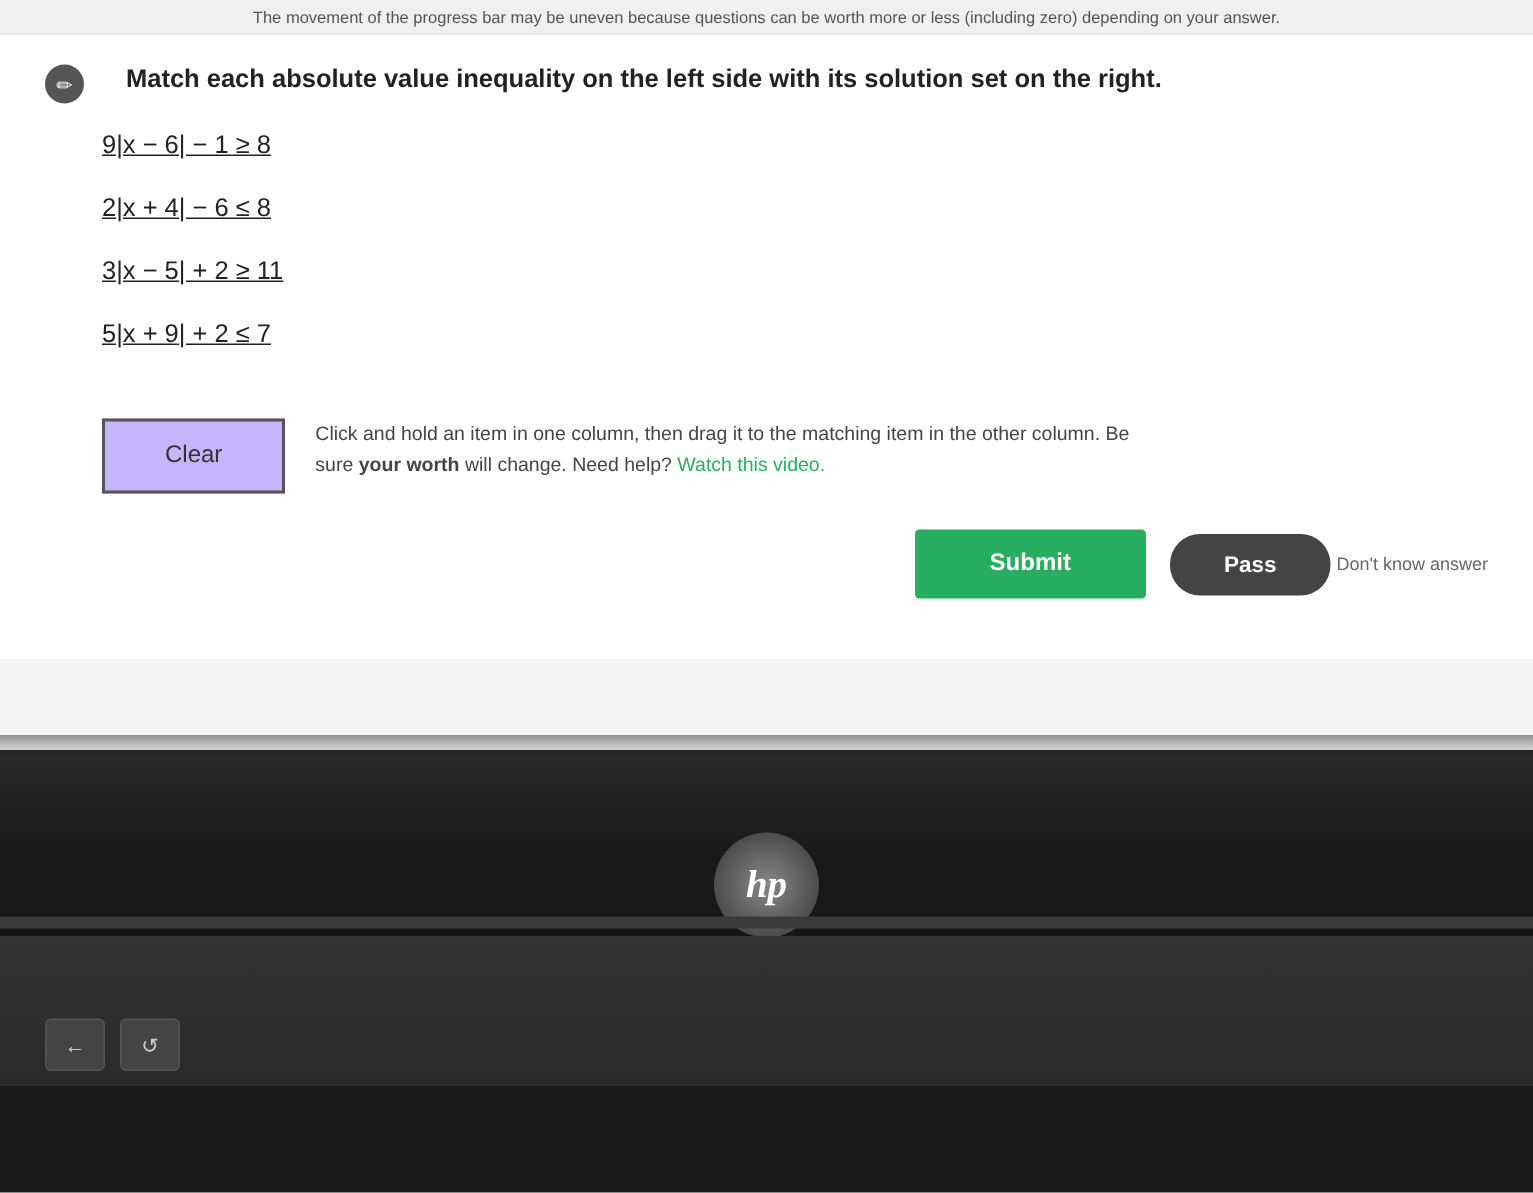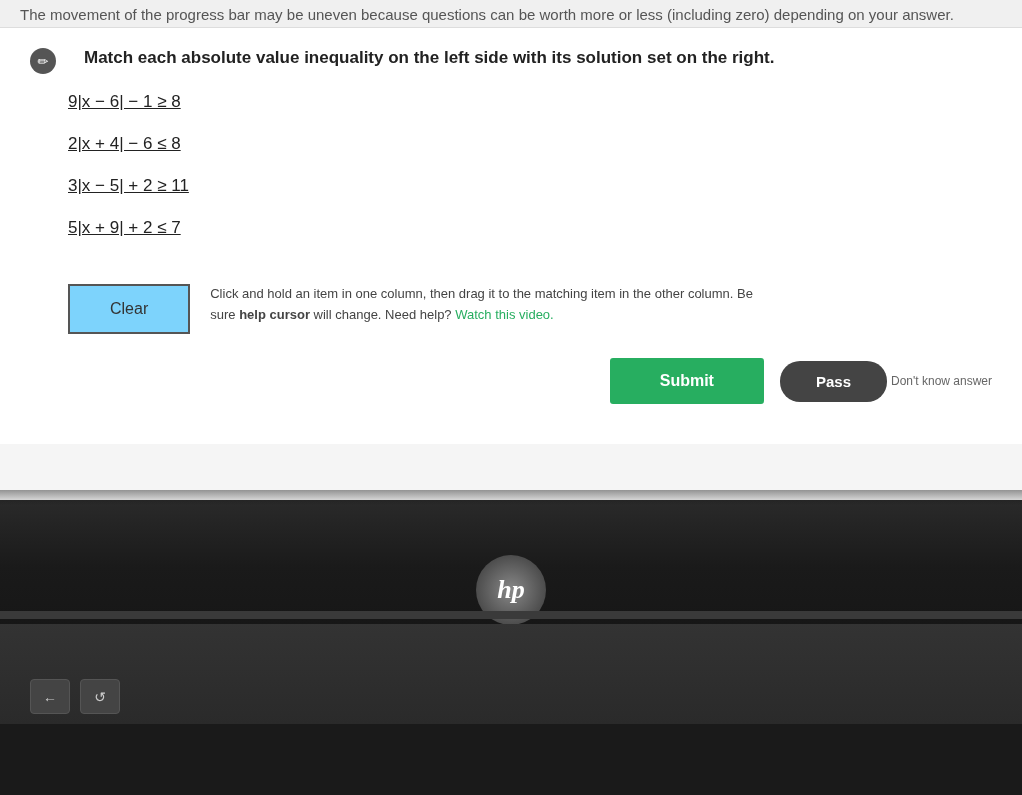--- a/index.html
+++ b/index.html
@@ -13,23 +13,23 @@
     }
 
     .screen-content {
       width: 1022px;
       height: 500px;
       background: #f5f5f5;
       position: relative;
     }
 
     .progress-bar-notice {
-      font-size: 15px;
+      font-size: 11px;
       color: #555;
-      text-align: left;
+      text-align: center;
       padding: 6px 20px 4px;
       background: #f0f0f0;
       border-bottom: 1px solid #ddd;
     }
 
     .question-area {
       padding: 18px 30px 20px 30px;
       background: #fff;
     }
 
@@ -99,21 +99,21 @@
     .clear-and-instructions {
       display: flex;
       align-items: flex-start;
       gap: 20px;
       margin-left: 38px;
       margin-bottom: 24px;
     }
 
     .clear-button {
       border: 2px solid #555;
-      background: #7dd3fc;
+      background: #c4b5fd;
       padding: 14px 40px;
       font-size: 16px;
       cursor: pointer;
       color: #333;
       font-weight: 500;
       white-space: nowrap;
     }
 
     .instructions-text {
       font-size: 13px;
@@ -270,21 +270,21 @@
         <div class="inequality-item">2|x + 4| − 6 ≤ 8</div>
         <div class="inequality-item">3|x − 5| + 2 ≥ 11</div>
         <div class="inequality-item">5|x + 9| + 2 ≤ 7</div>
       </div>
 
     </div>
 
     <div class="clear-and-instructions">
       <button class="clear-button">Clear</button>
       <div class="instructions-text">
-        <span>Click and hold an item in one column, then drag it to the matching item in the other column. Be sure </span><strong>help cursor</strong><span> will change. Need help? </span><a>Watch this video.</a>
+        <span>Click and hold an item in one column, then drag it to the matching item in the other column. Be sure </span><strong>your worth</strong><span> will change. Need help? </span><a>Watch this video.</a>
       </div>
     </div>
 
     <div class="submit-area">
       <button class="submit-button">Submit</button>
       <div class="pass-section">
         <button class="pass-button">Pass</button>
         <span class="dont-know">Don't know answer</span>
       </div>
     </div>

